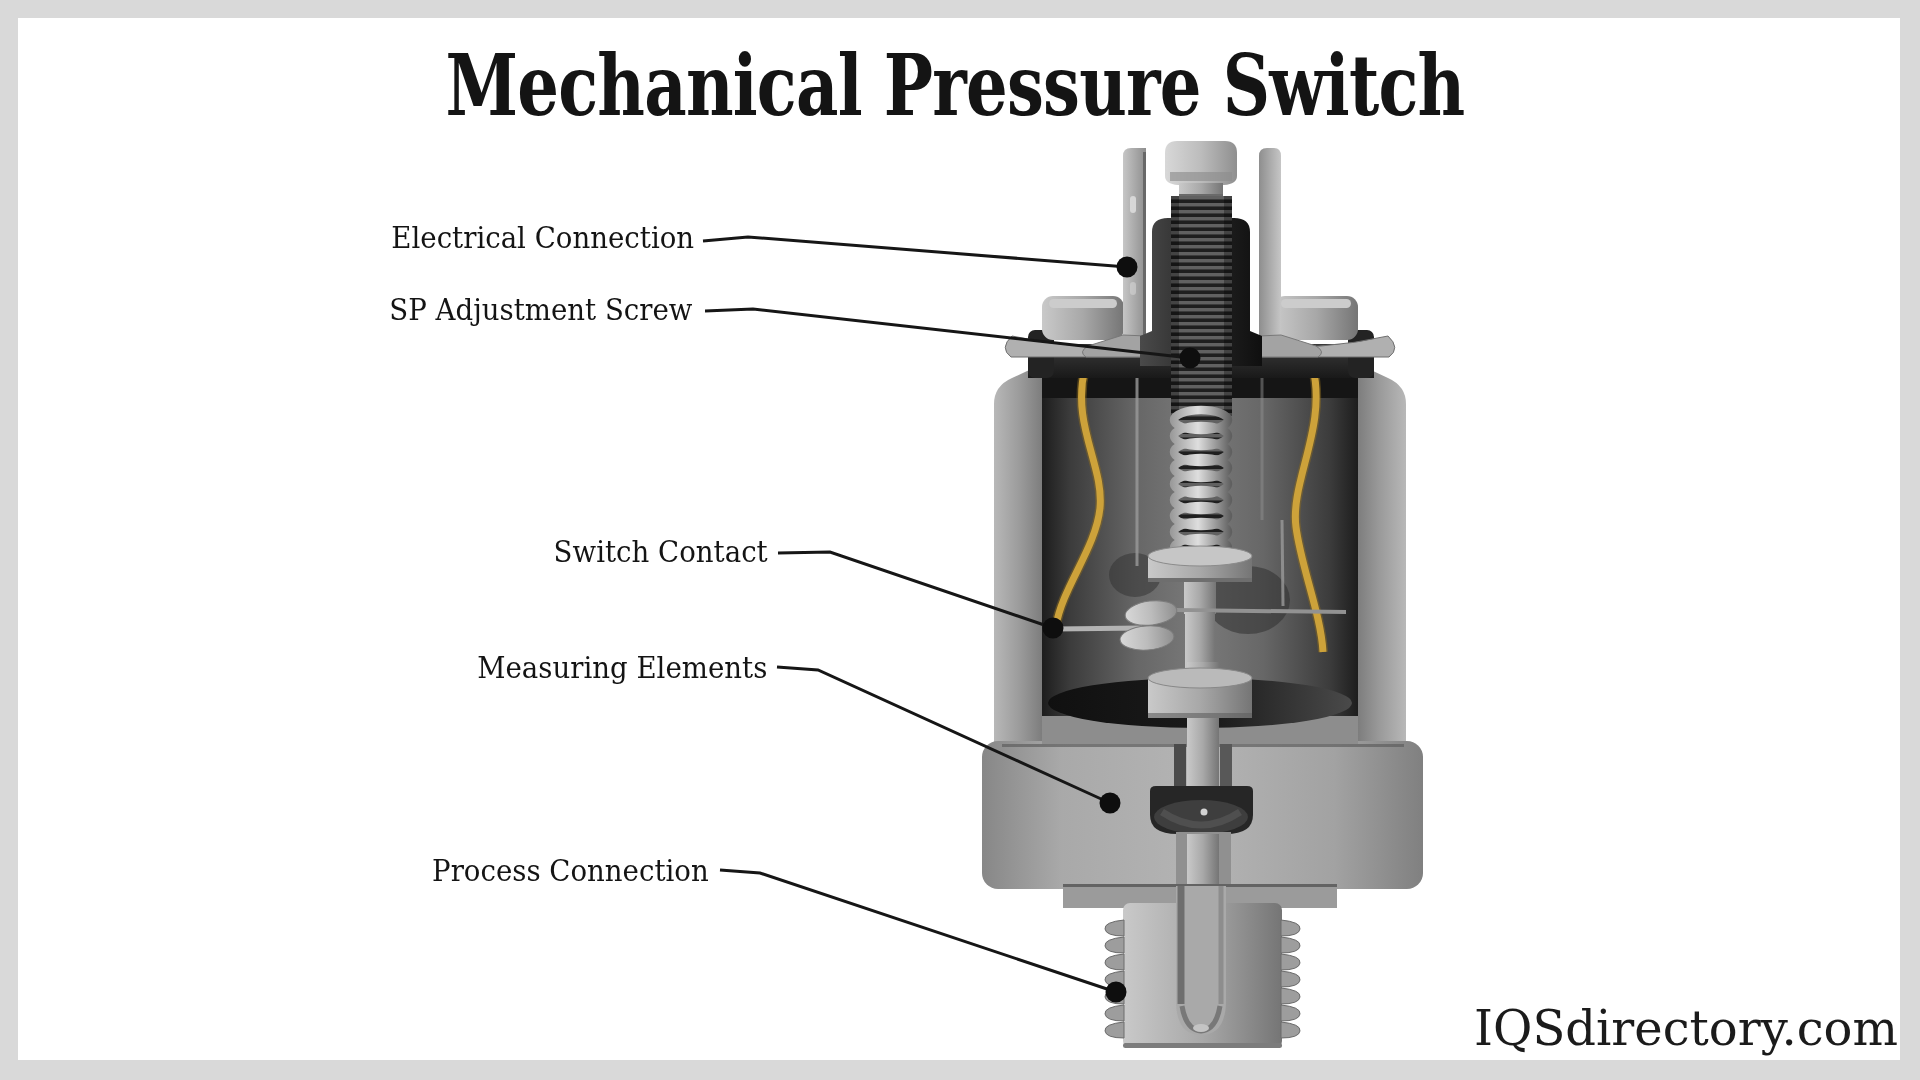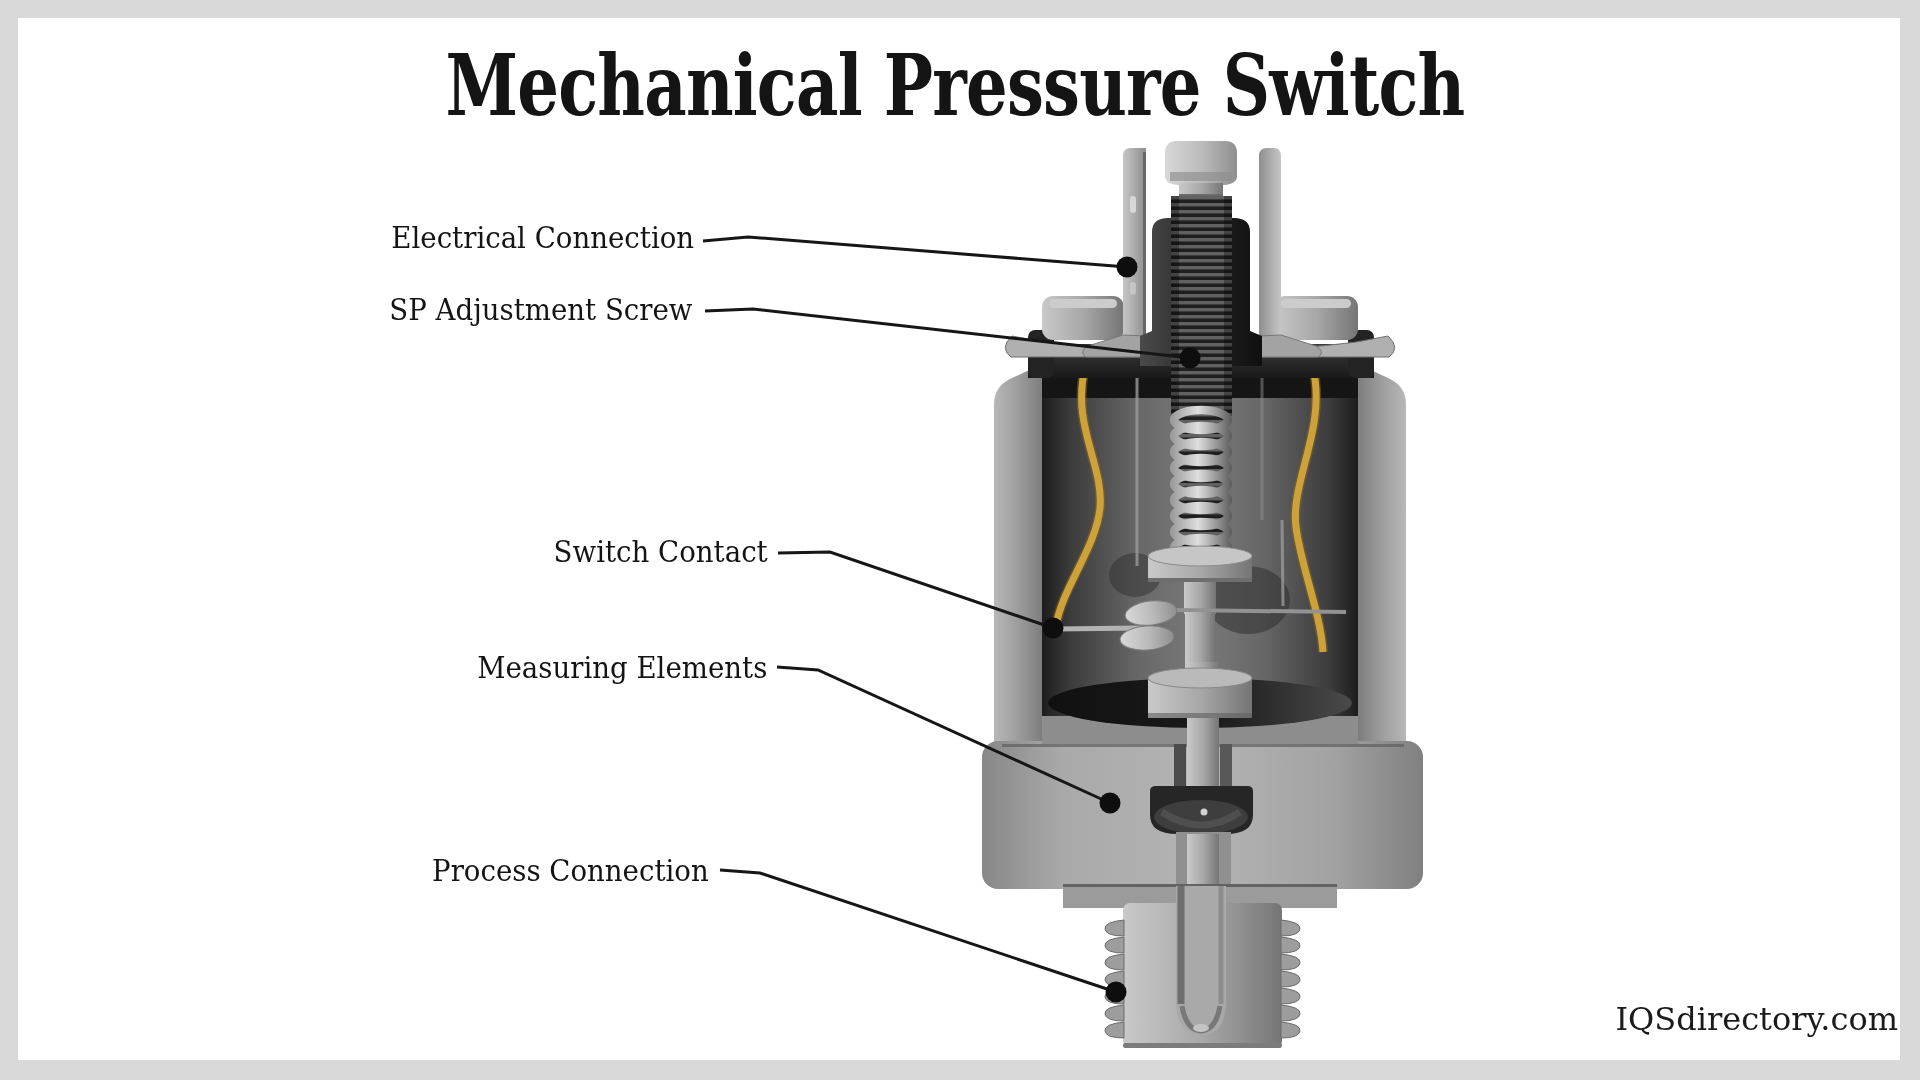--- a/index.html
+++ b/index.html
@@ -10,21 +10,21 @@
   .title{position:absolute;left:0;top:36px;width:1910px;text-align:center;
          font-size:84px;font-weight:bold;letter-spacing:-1px;white-space:nowrap;
          transform:scaleX(.78);transform-origin:center;color:#141414;}
   .label{position:absolute;font-size:30px;line-height:38px;white-space:nowrap;color:#141414;
          transform:scaleX(.92);transform-origin:100% 50%;}
   .label-ec{right:1226px;top:219px;}
   .label-sp{right:1228px;top:291px;}
   .label-sc{right:1152px;top:533px;}
   .label-me{right:1153px;top:649px;}
   .label-pc{right:1211px;top:852px;}
-  .watermark{position:absolute;right:22px;top:1000px;font-size:32px;color:#1b1b1b;white-space:nowrap;}
+  .watermark{position:absolute;right:22px;top:1000px;font-size:48px;color:#1b1b1b;white-space:nowrap;}
 </style>
 </head>
 <body>
 
 <div class="page">
   <div class="canvas"></div>
 
   <svg class="art" width="1920" height="1080" viewBox="0 0 1920 1080">
     <defs>
       <linearGradient id="gCyl" x1="0" y1="0" x2="1" y2="0">

